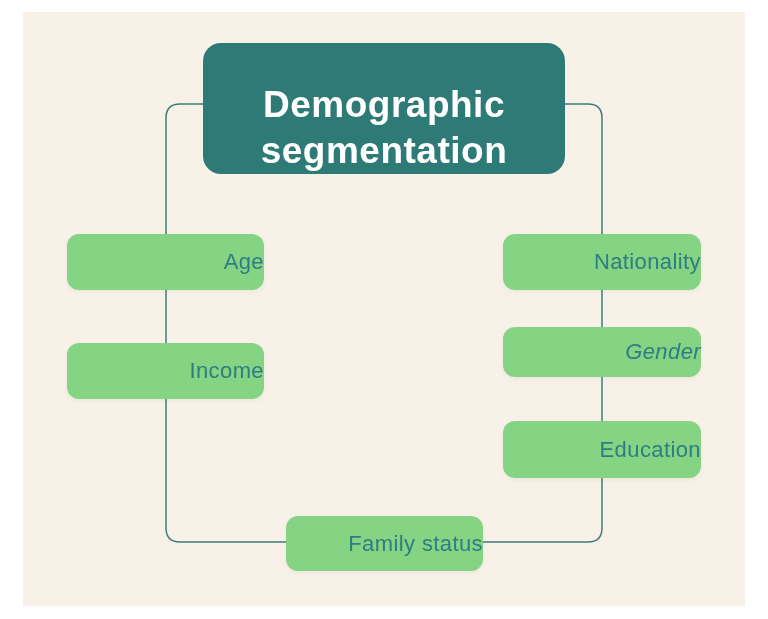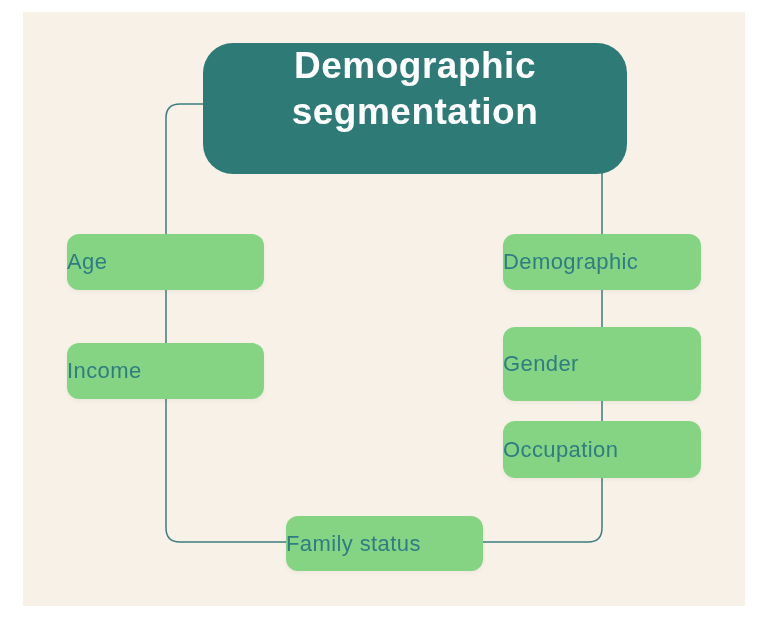--- a/index.html
+++ b/index.html
@@ -31,61 +31,61 @@
     top: 0;
     width: 768px;
     height: 619px;
     z-index: 1;
     pointer-events: none;
   }
   .title-box {
     position: absolute;
     left: 203px;
     top: 43px;
-    width: 424px;
+    width: 362px;
     height: 131px;
     background: var(--title-bg, #2e7a77);
-    border-radius: 30px;
+    border-radius: 18px;
     z-index: 2;
     display: flex;
-    align-items: flex-start;
+    align-items: flex-end;
     justify-content: center;
     text-align: center;
   }
   .title-box .title-text {
     color: var(--title-text, #ffffff);
     font-size: 37px;
     font-weight: 800;
     letter-spacing: 0.5px;
     line-height: 1.25;
     padding: 0 30px;
   }
   .node {
     position: absolute;
     background: var(--node-bg, #85d483);
     border-radius: 12px;
     z-index: 2;
     display: flex;
     align-items: center;
-    justify-content: flex-start;
+    justify-content: flex-end;
     box-shadow: 0 2px 4px rgba(60, 90, 60, 0.06);
   }
   .node .node-label {
     color: var(--node-text, #2f7d82);
     font-size: 22px;
     font-weight: 400;
     letter-spacing: 0.4px;
   }
   
   .node-age        { left: 67px;  top: 234px; width: 197px; height: 56px; }
   .node-income     { left: 67px;  top: 327px; width: 197px; height: 56px; margin-top: 16px; }
   .node-occupation { left: 67px;  top: 421px; width: 197px; height: 57px; }
   
   .node-nationality { left: 503px; top: 234px; width: 198px; height: 56px; }
-  .node-gender      { left: 503px; top: 327px; width: 198px; height: 74px; }
+  .node-gender      { left: 503px; top: 327px; width: 198px; height: 50px; font-style: italic; }
   .node-education   { left: 503px; top: 421px; width: 198px; height: 57px; }
   
   .node-family-status { left: 286px; top: 516px; width: 197px; height: 55px; }
 </style>
 </head>
 <body>
 
 <div class="stage">
   <div class="canvas"></div>
 
@@ -99,25 +99,25 @@
   </div>
 
   <div class="node node-age">
     <span class="node-label">Age</span>
   </div>
   <div class="node node-income">
     <span class="node-label">Income</span>
   </div>
 
   <div class="node node-nationality">
-    <span class="node-label">Demographic</span>
+    <span class="node-label">Nationality</span>
   </div>
   <div class="node node-gender">
     <span class="node-label">Gender</span>
   </div>
   <div class="node node-education">
-    <span class="node-label">Occupation</span>
+    <span class="node-label">Education</span>
   </div>
 
   <div class="node node-family-status">
     <span class="node-label">Family status</span>
   </div>
 </div>
 
 </body></html>

